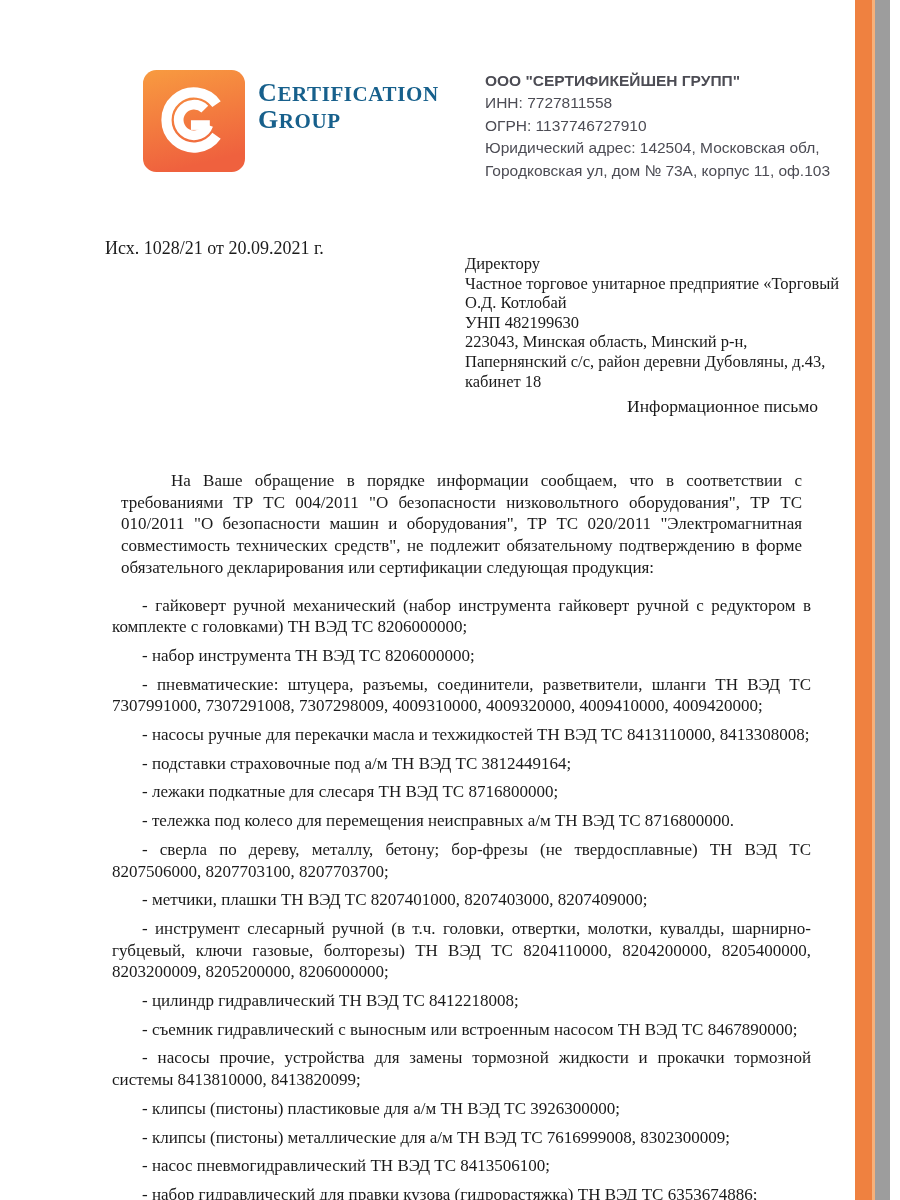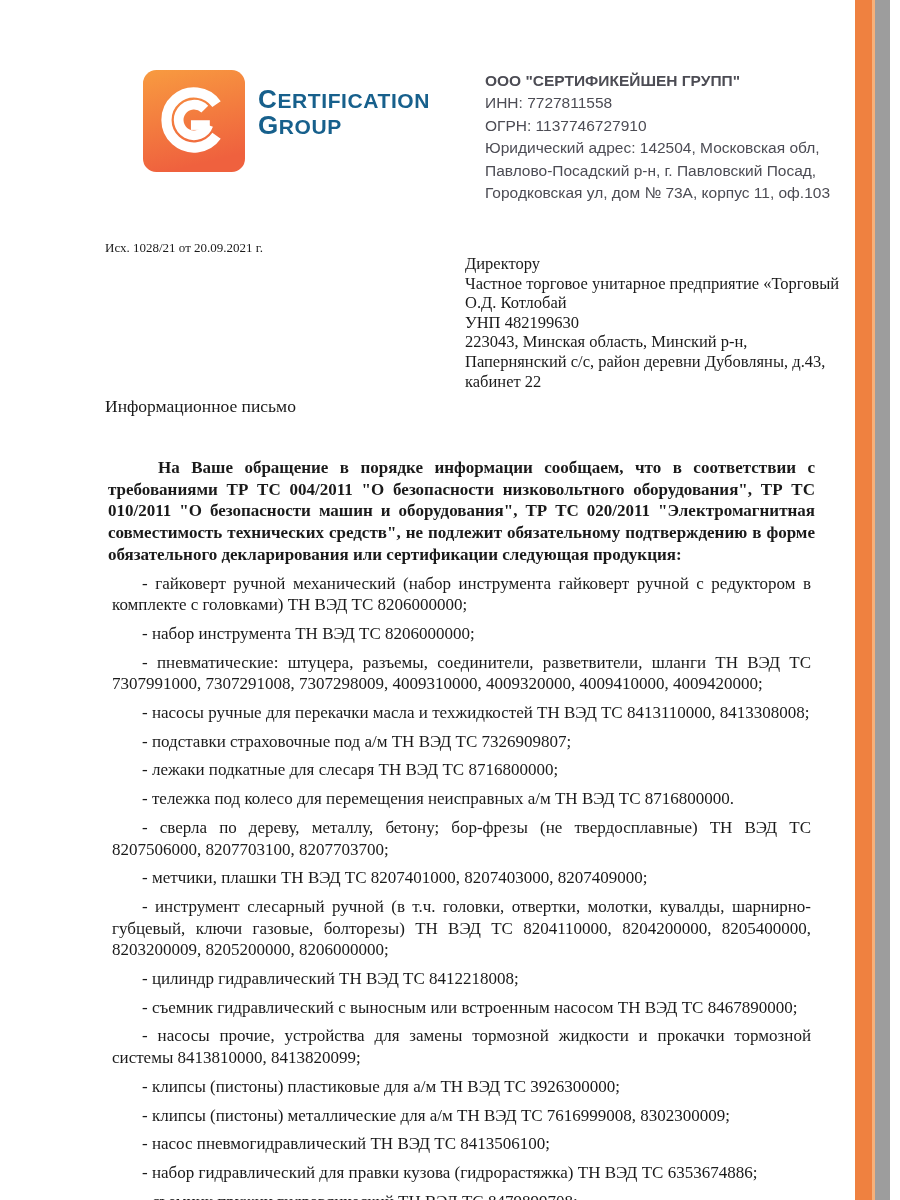--- a/index.html
+++ b/index.html
@@ -21,57 +21,57 @@
   .stripe-gray {
     position: absolute; top: 0; bottom: 0; right: 10px; width: 15px;
     background: var(--stripe-gray, #9D9D9D);
   }
 
   
   .logo-box { position: absolute; left: 143px; top: 70px; width: 102px; height: 102px; }
   .logo-box svg { display: block; width: 100%; height: 100%; }
 
   .wordmark {
-    position: absolute; left: 258px; top: 87px;
-    font-family: Liberation Sans, sans-serif;
+    position: absolute; left: 258px; top: 80px;
+    font-family: Liberation Serif, serif;
     font-weight: bold;
     color: var(--brand-blue, #17608C);
     font-size: 21px; line-height: 25px; letter-spacing: 0.6px;
   }
   .wm-line { display: block; }
   .wm-line::first-letter { font-size: 26px; }
 
   .company-info {
     position: absolute; left: 485px; top: 70px; width: 372px;
     font-family: "Liberation Sans", sans-serif;
     font-size: 15.5px; line-height: 22.4px;
     color: var(--info-gray, #4C4C54);
   }
   .company-name { font-weight: bold; }
 
   
   .ref {
     position: absolute; left: 105px; top: 238px;
-    font-size: 13px; line-height: 20px;
+    font-size: 18px; line-height: 20px;
   }
   .addressee {
     position: absolute; left: 465px; top: 254px; width: 400px;
     font-size: 16.5px; line-height: 19.6px;
   }
 
   .title {
     position: absolute; left: 105px; top: 396px; width: 713px;
-    text-align: left; font-size: 17.5px;
+    text-align: right; font-size: 17.5px;
   }
 
   .letter-body {
     position: absolute; left: 105px; top: 454px; width: 713px;
     font-size: 17px; line-height: 21.7px; text-align: justify;
   }
-  .intro { margin: 3px; text-indent: 50px; font-weight: bold; }
+  .intro { margin: 16px; text-indent: 50px; }
   .list-item { margin: 7px; text-indent: 30px; }
 </style>
 </head>
 <body>
 
 <div class="page">
 
   <div class="stripe-orange"></div>
   <div class="stripe-gray"></div>
 
@@ -95,49 +95,48 @@
     <span class="wm-line">GROUP</span>
   </div>
 
   <div class="company-info">
     <div class="company-name">ООО "СЕРТИФИКЕЙШЕН ГРУПП"</div>
     <div>
 
     <div class="info-line">ИНН: 7727811558</div>
         <div class="info-line">ОГРН: 1137746727910</div>
         <div class="info-line">Юридический адрес: 142504, Московская обл,</div>
-        <div class="info-line">Павлово-Посадский р-н, г. Павловский Посад,</div>
         <div class="info-line">Городковская ул, дом № 73А, корпус 11, оф.103</div>
       </div>
   </div>
 
   <div class="ref">Исх. 1028/21 от 20.09.2021 г.</div>
 
   <div class="addressee">
 
   <div class="addressee-line">Директору</div>
       <div class="addressee-line">Частное торговое унитарное предприятие «Торговый</div>
       <div class="addressee-line">О.Д. Котлобай</div>
       <div class="addressee-line">УНП 482199630</div>
       <div class="addressee-line">223043, Минская область, Минский р-н,</div>
       <div class="addressee-line">Папернянский с/с, район деревни Дубовляны, д.43,</div>
-      <div class="addressee-line">кабинет 22</div>
+      <div class="addressee-line">кабинет 18</div>
     </div>
 
   <div class="title">Информационное письмо</div>
 
   <div class="letter-body">
     <p class="intro">На Ваше обращение в порядке информации сообщаем, что в соответствии с требованиями ТР ТС 004/2011 "О безопасности низковольтного оборудования", ТР ТС 010/2011 "О безопасности машин и оборудования", ТР ТС 020/2011 "Электромагнитная совместимость технических средств",  не подлежит обязательному подтверждению в форме обязательного декларирования или сертификации следующая продукция:</p>
     <div>
 
     <p class="list-item">- гайковерт ручной механический (набор инструмента гайковерт ручной с редуктором в комплекте с головками) ТН ВЭД ТС 8206000000;</p>
         <p class="list-item">- набор инструмента ТН ВЭД ТС 8206000000;</p>
         <p class="list-item">- пневматические: штуцера, разъемы, соединители, разветвители, шланги ТН ВЭД ТС 7307991000, 7307291008, 7307298009, 4009310000, 4009320000, 4009410000, 4009420000;</p>
         <p class="list-item">- насосы ручные для перекачки масла и техжидкостей ТН ВЭД ТС 8413110000, 8413308008;</p>
-        <p class="list-item">- подставки страховочные под а/м ТН ВЭД ТС 7326909807;</p>
+        <p class="list-item">- подставки страховочные под а/м ТН ВЭД ТС 3812449164;</p>
         <p class="list-item">- лежаки подкатные для слесаря ТН ВЭД ТС 8716800000;</p>
         <p class="list-item">- тележка под колесо для перемещения неисправных а/м ТН ВЭД ТС 8716800000.</p>
         <p class="list-item">- сверла по дереву, металлу, бетону; бор-фрезы (не твердосплавные) ТН ВЭД ТС 8207506000, 8207703100, 8207703700;</p>
         <p class="list-item">- метчики, плашки ТН ВЭД ТС 8207401000, 8207403000, 8207409000;</p>
         <p class="list-item">- инструмент слесарный ручной (в т.ч. головки, отвертки, молотки, кувалды, шарнирно-губцевый, ключи газовые, болторезы) ТН ВЭД ТС 8204110000, 8204200000, 8205400000, 8203200009, 8205200000, 8206000000;</p>
         <p class="list-item">- цилиндр гидравлический ТН ВЭД ТС 8412218008;</p>
         <p class="list-item">- съемник гидравлический с выносным или встроенным насосом ТН ВЭД ТС 8467890000;</p>
         <p class="list-item">- насосы прочие, устройства для замены тормозной жидкости и прокачки тормозной системы 8413810000, 8413820099;</p>
         <p class="list-item">- клипсы (пистоны) пластиковые для а/м ТН ВЭД ТС 3926300000;</p>
         <p class="list-item">- клипсы (пистоны) металлические для а/м ТН ВЭД ТС 7616999008, 8302300009;</p>

